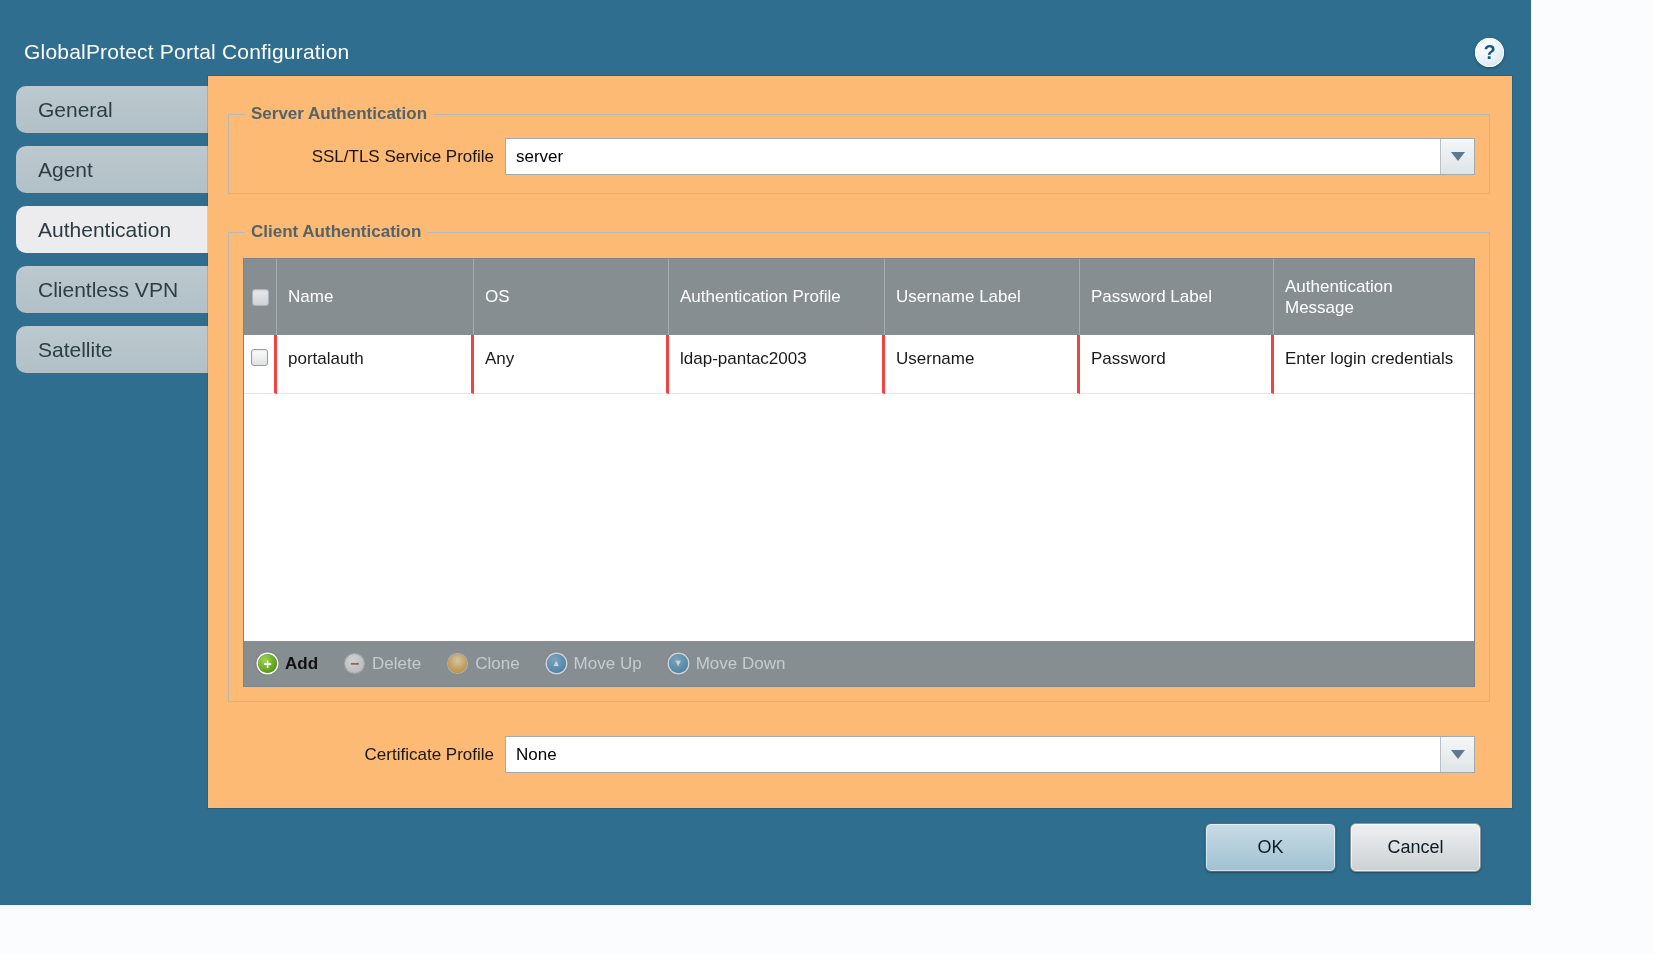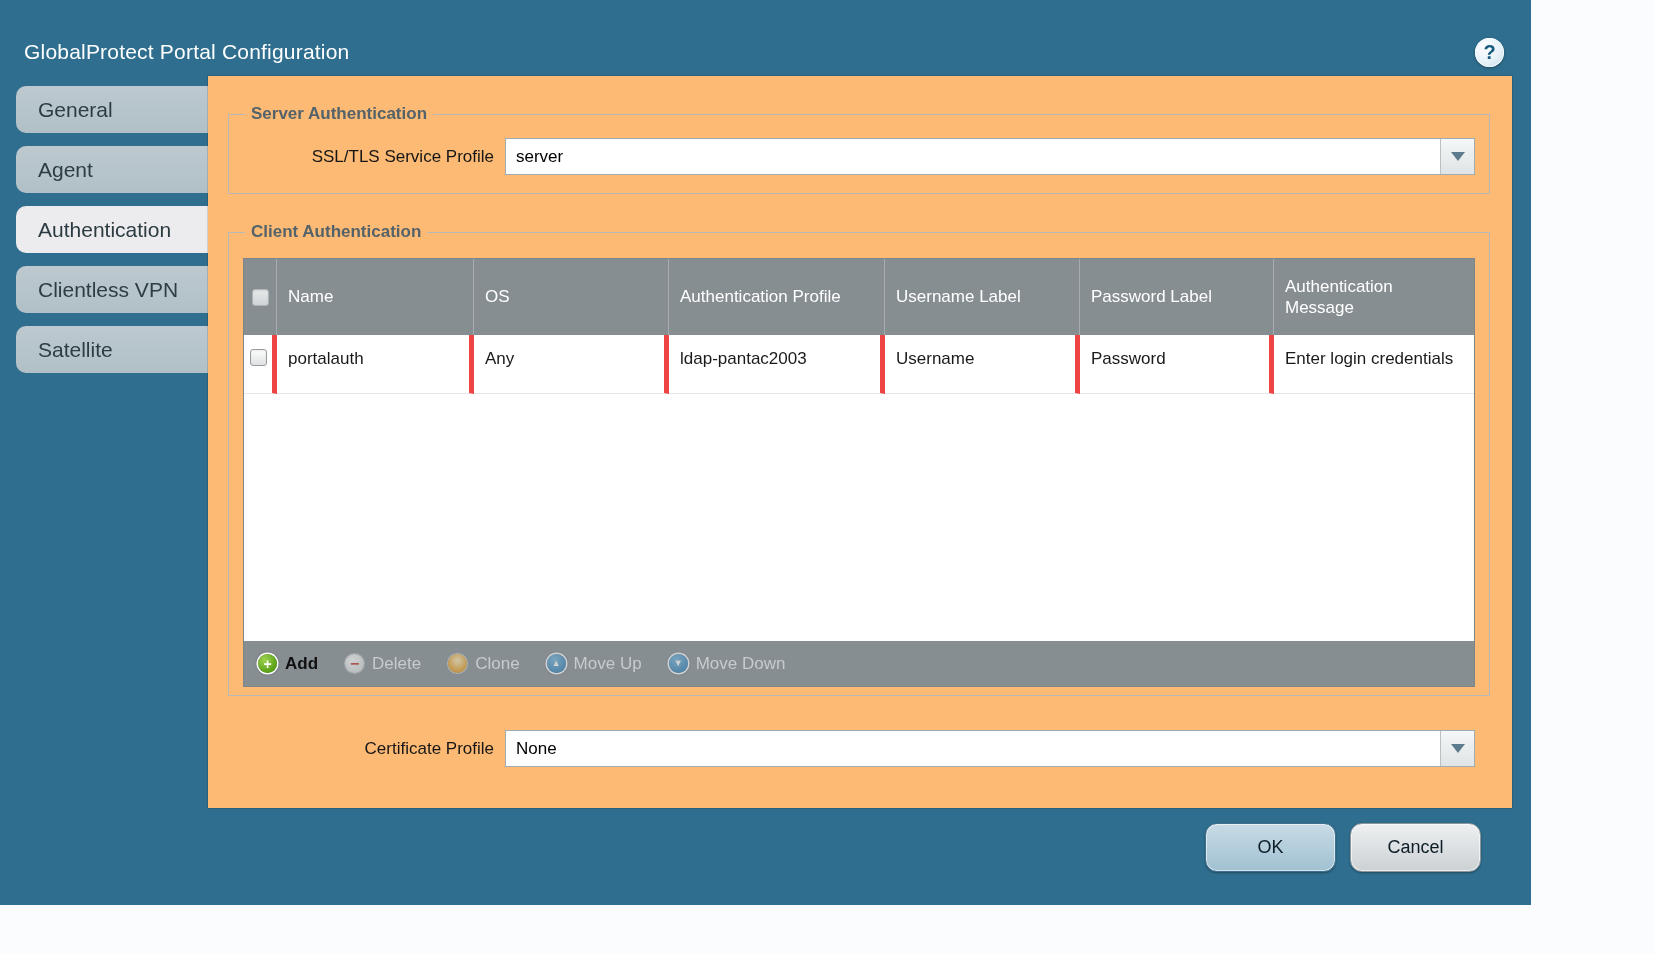--- a/index.html
+++ b/index.html
@@ -77,21 +77,21 @@
     background: linear-gradient(180deg, #f5f7f8, #dfe4e6);
     display: flex; align-items: center; justify-content: center; cursor: pointer;
   }
   .tri {
     display: block; width: 0; height: 0;
     border-left: 7px solid transparent; border-right: 7px solid transparent;
     border-top: 9px solid #5d7b8d;
   }
 
   
-  fieldset.fs-client { padding-bottom: 8px; }
+  fieldset.fs-client { padding-bottom: 14px; }
   .table { border: 1px solid #7e8487; margin-top: 8px; background: #fff; }
   .thead { display: flex; background: #878e92; height: 76px; }
   .th {
     display: flex; align-items: center;
     padding: 6px 11px; color: #ffffff; font-size: 17px; line-height: 1.25;
     border-right: 1px solid #a5abae;
   }
   .th:last-child { border-right: none; }
   .col-check { flex: 0 0 33px; justify-content: center; padding: 6px 0; }
   .col-name  { flex: 0 0 197px; }
@@ -99,21 +99,21 @@
   .col-auth  { flex: 0 0 216px; }
   .col-user  { flex: 0 0 195px; }
   .col-pass  { flex: 0 0 194px; }
   .col-msg   { flex: 1; }
   .tbody { height: 306px; background: #ffffff; }
   .tr { display: flex; }
   .td {
     display: flex; align-items: flex-start;
     padding: 14px 11px 10px 11px; min-height: 59px;
     font-size: 17px; color: #1a1a1a; line-height: 1.2;
-    border-right: 5px solid #ef4444; border-bottom: 1px solid #e4e6e7;
+    border-right: 3px solid #ef4444; border-bottom: 1px solid #e4e6e7;
   }
   .td:last-child { border-right: none; }
   .td.col-check { align-items: flex-start; justify-content: center; padding: 14px 0 10px; }
   .checkbox {
     display: inline-block; width: 17px; height: 17px;
     border: 1px solid #969ca0; border-radius: 3px;
     background: linear-gradient(180deg, #fdfdfd, #dfe1e2);
     box-shadow: inset 0 1px 2px rgba(0,0,0,.08);
     cursor: pointer;
   }
@@ -153,21 +153,21 @@
     font-size: 9px;
   }
 
   
   .plain-row { margin: 34px 22px 0 20px; padding: 0 15px; }
 
   
   .btn {
     position: absolute; top: 823px;
     width: 131px; height: 49px;
-    border-radius: 12px; font-family: "Liberation Sans", sans-serif;
+    border-radius: 6px; font-family: "Liberation Sans", sans-serif;
     font-size: 18px; color: #0c1d26; cursor: pointer;
   }
   .btn-ok {
     left: 1205px;
     background: linear-gradient(180deg, #c8dbe5, #a0c1d2);
     border: 1px solid #40708d;
     box-shadow: inset 0 0 0 1px rgba(255,255,255,.55), 0 1px 2px rgba(0,0,0,.35);
   }
   .btn-cancel {
     left: 1350px;

